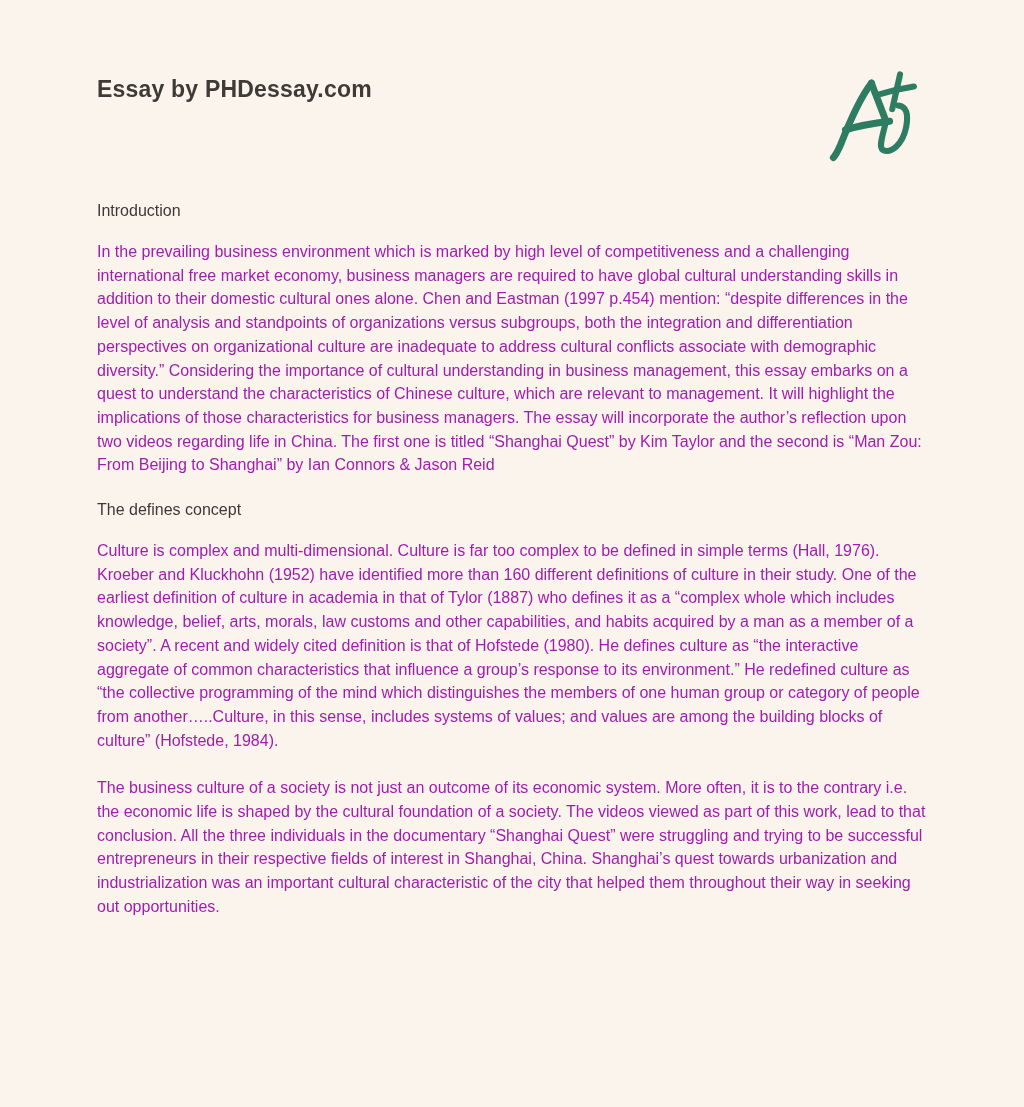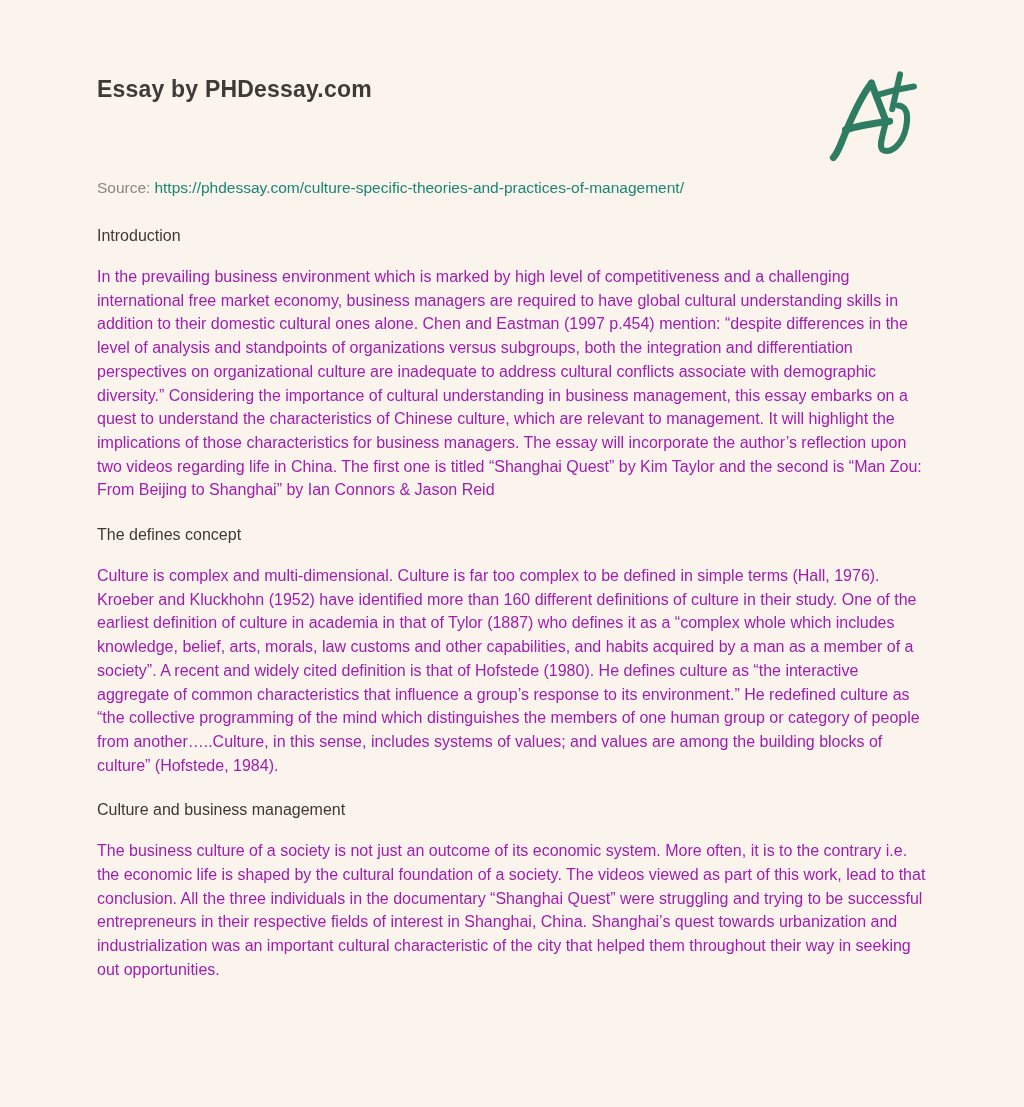--- a/index.html
+++ b/index.html
@@ -54,21 +54,21 @@
   .title > span {
     display: inline-block;
     transform: scaleX(0.88);
     transform-origin: left center;
     font-size: 31px;
     font-weight: 700;
     letter-spacing: -0.3px;
     color: #26231F;
   }
   .content {
-    margin-top: 30px;
+    margin-top: 44px;
   }
   .section-heading {
     font-size: 16px;
     font-weight: 400;
     color: #3C3933;
     margin: 24px 0 0 0;
   }
   .para {
     font-size: 16px;
     line-height: 23.7px;
@@ -93,27 +93,23 @@
       <path d="M19,71 C35,66 53,63 70,61" stroke-width="8"></path>
 
       <path d="M66,60 C62,78 57,90 62,94 C71,99 85,88 89,68 C92,52 89,44 80,43" stroke-width="7"></path>
 
       <path d="M82,7 C79,20 76,34 73,47" stroke-width="7"></path>
 
       <path d="M58,30 C71,26 85,23 98,21" stroke-width="7"></path>
     </svg>
   </div>
 
-  <div class="source-line">
-    <span>Source:</span><a href="#">https://phdessay.com/culture-specific-theories-and-practices-of-management/</a>
-  </div>
 
 
   <div class="content" id="content">
       <div class="section-heading">Introduction</div>
       <p class="para">In the prevailing business environment which is marked by high level of competitiveness and a challenging international free market economy, business managers are required to have global cultural understanding skills in addition to their domestic cultural ones alone. Chen and Eastman (1997 p.454) mention: “despite differences in the level of analysis and standpoints of organizations versus subgroups, both the integration and differentiation perspectives on organizational culture are inadequate to address cultural conflicts associate with demographic diversity.” Considering the importance of cultural understanding in business management, this essay embarks on a quest to understand the characteristics of Chinese culture, which are relevant to management. It will highlight the implications of those characteristics for business managers. The essay will incorporate the author’s reflection upon two videos regarding life in China. The first one is titled “Shanghai Quest” by Kim Taylor and the second is “Man Zou: From Beijing to Shanghai” by Ian Connors &amp; Jason Reid</p>
       <div class="section-heading">The defines concept</div>
       <p class="para">Culture is complex and multi-dimensional. Culture is far too complex to be defined in simple terms (Hall, 1976). Kroeber and Kluckhohn (1952) have identified more than 160 different definitions of culture in their study. One of the earliest definition of culture in academia in that of Tylor (1887) who defines it as a “complex whole which includes knowledge, belief, arts, morals, law customs and other capabilities, and habits acquired by a man as a member of a society”. A recent and widely cited definition is that of Hofstede (1980). He defines culture as “the interactive aggregate of common characteristics that influence a group’s response to its environment.” He redefined culture as “the collective programming of the mind which distinguishes the members of one human group or category of people from another…..Culture, in this sense, includes systems of values; and values are among the building blocks of culture” (Hofstede, 1984).</p>
-      <div class="section-heading">Culture and business management</div>
       <p class="para">The business culture of a society is not just an outcome of its economic system. More often, it is to the contrary i.e. the economic life is shaped by the cultural foundation of a society. The videos viewed as part of this work, lead to that conclusion. All the three individuals in the documentary “Shanghai Quest” were struggling and trying to be successful entrepreneurs in their respective fields of interest in Shanghai, China. Shanghai’s quest towards urbanization and industrialization was an important cultural characteristic of the city that helped them throughout their way in seeking out opportunities.</p>
     </div>
 
 </div>
 
 </body></html>

